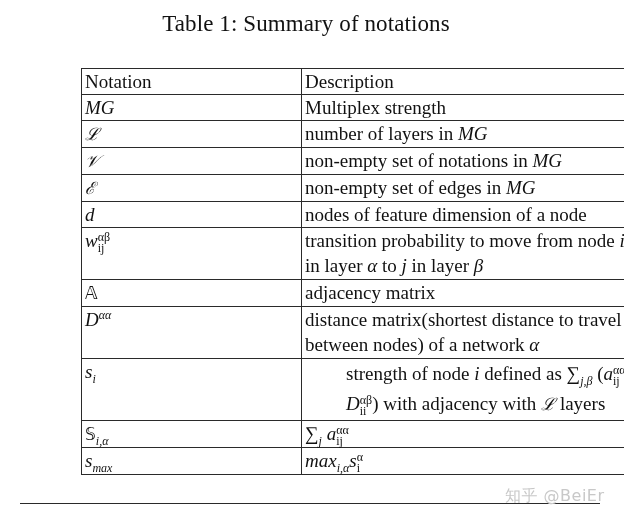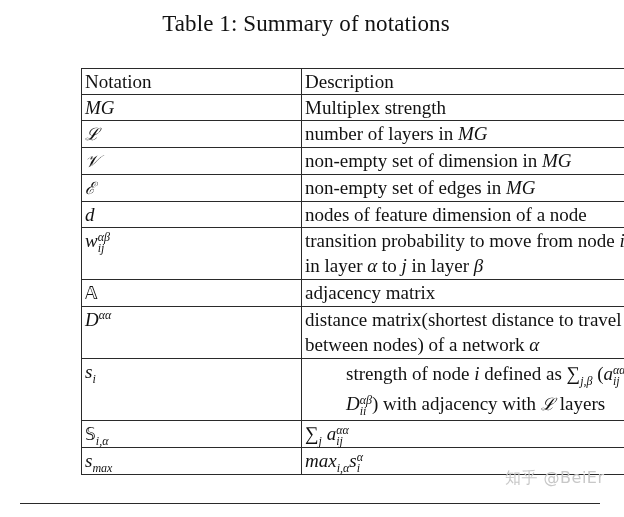--- a/index.html
+++ b/index.html
@@ -13,25 +13,25 @@
                       line-height: 25px; }
   td.col-notation { width: 213px; }
   .r1 td { height: 25px; }
   .r2 td { height: 51px; }
   .r3 td { height: 61px; }
   i, .it { font-style: italic; }
   .math { font-style: italic; font-family: Liberation Serif, serif; }
   .script { font-family: "DejaVu Serif", serif; font-style: italic; font-size: 17px; }
   .bb { font-family: "DejaVu Sans", sans-serif; font-size: 17px; }
   sup, sub { font-size: 12px; line-height: 0; font-style: italic; }
-  .supsub { display: inline-block; vertical-align: -5px; line-height: 11px; font-size: 12px; font-style: italic; }
+  .supsub { display: inline-block; vertical-align: -5px; line-height: 11px; font-size: 12px; }
   .supsub span { display: block; }
   .bottom-rule { position: absolute; left: 20px; top: 503px; width: 580px; height: 0;
                  border-top: 1.5px solid #2a2a2a; }
-  .watermark { position: absolute; left: 505px; top: 468px; font-family: "DejaVu Sans", sans-serif;
+  .watermark { position: absolute; left: 505px; top: 486px; font-family: "DejaVu Sans", sans-serif;
                font-size: 16px; color: #c8c8c8; letter-spacing: 0.5px; }
 </style>
 </head>
 <body>
 
 <div class="caption">Table 1: Summary of notations</div>
 
 <table class="notation">
   <tbody>
       <tr class="r1">
@@ -41,21 +41,21 @@
   <tr class="r1">
     <td><span class="math">MG</span></td>
     <td>Multiplex strength</td>
   </tr>
   <tr class="r1">
     <td><span class="script">ℒ</span></td>
     <td><span>number of layers in</span> <span class="math">MG</span></td>
   </tr>
   <tr class="r1">
     <td><span class="script">𝒱</span></td>
-    <td><span>non-empty set of dimension in</span> <span class="math">MG</span></td>
+    <td><span>non-empty set of notations in</span> <span class="math">MG</span></td>
   </tr>
   <tr class="r1">
     <td><span class="script">ℰ</span></td>
     <td><span>non-empty set of edges in</span> <span class="math">MG</span></td>
   </tr>
   <tr class="r1">
     <td><span class="math">d</span></td>
     <td>nodes of feature dimension of a node</td>
   </tr>
   <tr class="r2">

